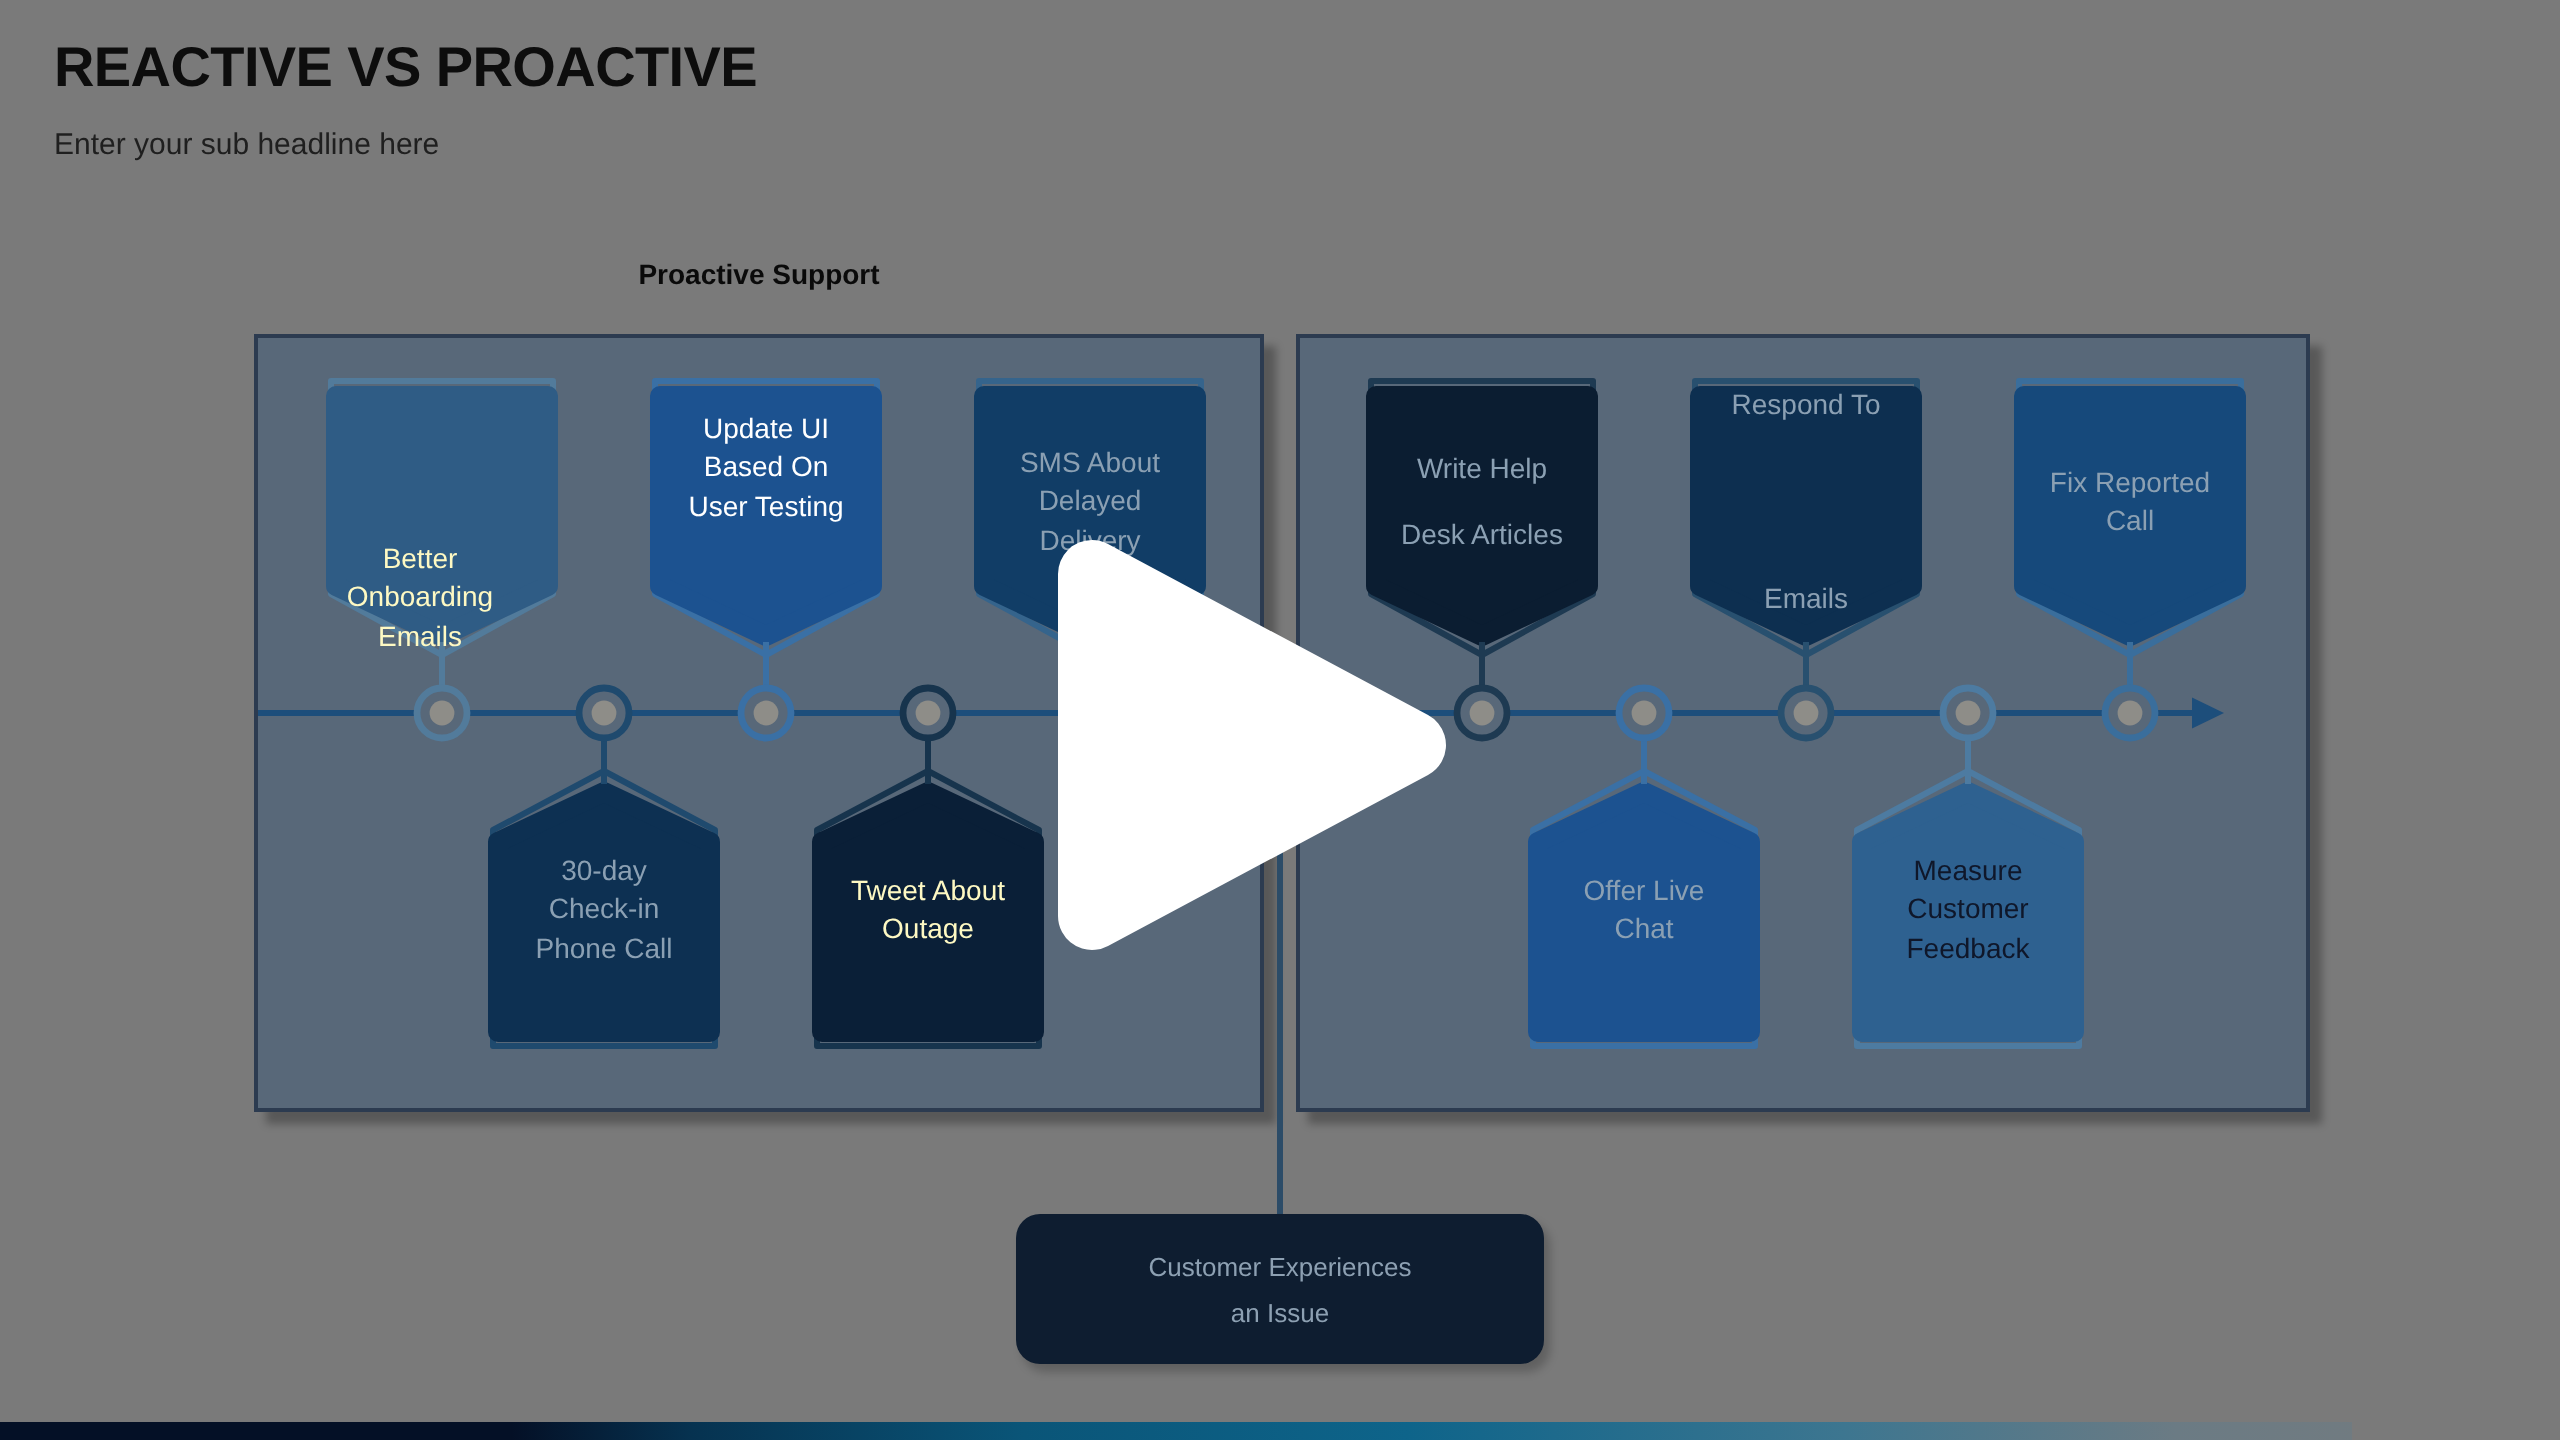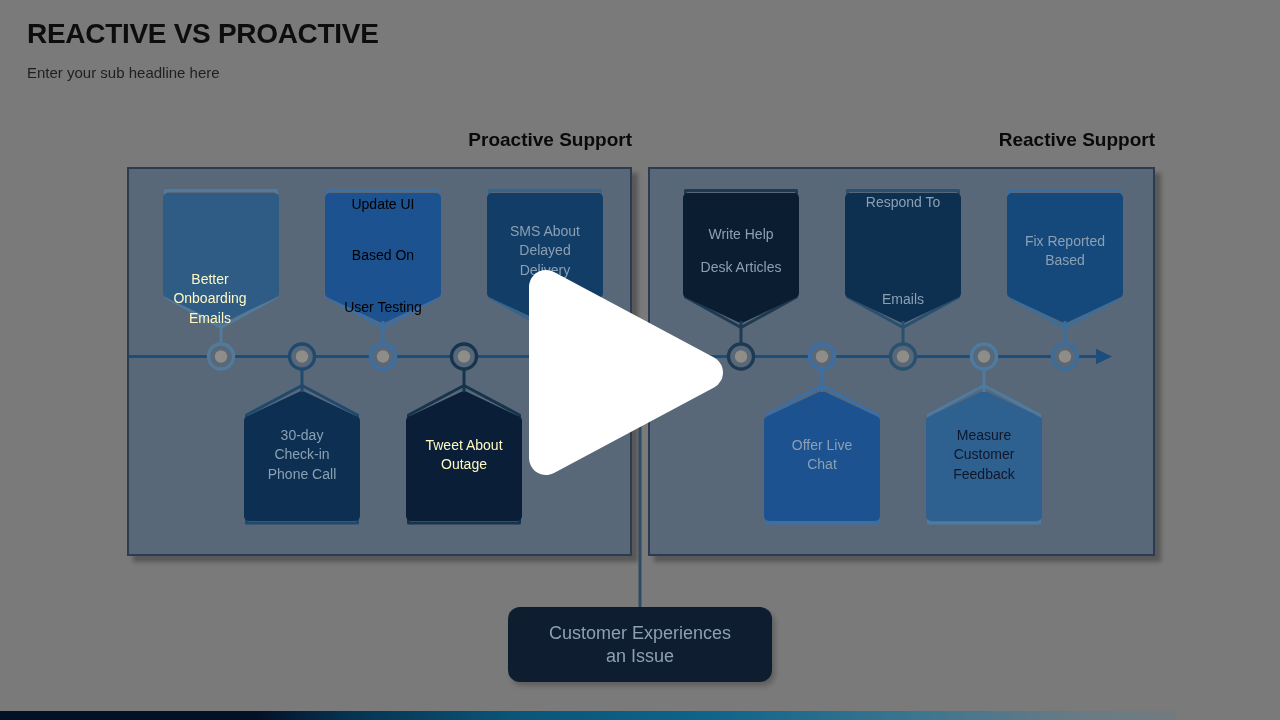--- a/index.html
+++ b/index.html
@@ -5,44 +5,43 @@
   html,body{margin:0;padding:0;background:#7a7a7a;}
   .stage{position:relative;width:1176px;height:720px;background:#7a7a7a;overflow:hidden;
          font-family:"Liberation Sans",sans-serif;text-decoration:underline;}
   .title{position:absolute;left:27px;top:18px;font-size:28px;font-weight:700;
          letter-spacing:-0.3px;color:#0d0d0d;}
   .subtitle{position:absolute;left:27px;top:64px;font-size:15px;color:#1f1f1f;}
   .panel{position:absolute;top:167px;height:389px;box-sizing:border-box;
          border:2px solid #2c3b50;box-shadow:6px 6px 4px rgba(0,0,0,0.28);}
   .panel.left{left:127px;width:505px;}
   .panel.right{left:648px;width:507px;}
-  .panel-header{position:absolute;top:129px;height:24px;font-size:19px;font-weight:700;
-                color:#0a0a0a;text-align:right;}
+  .panel-header{position:absolute;top:129px;height:24px;font-size:14px;font-weight:700;
+                color:#0a0a0a;text-align:center;}
   .panel-header.left{left:127px;width:505px;}
   .panel-header.right{left:648px;width:507px;}
   #diagram-svg,.play-svg{position:absolute;left:0;top:0;}
   .node-label{position:absolute;width:124px;height:116px;display:flex;flex-direction:column;
               justify-content:center;text-align:center;font-size:14px;line-height:19.5px;}
   .event-box{position:absolute;left:508px;top:607px;width:264px;height:75px;border-radius:12px;
              display:flex;flex-direction:column;justify-content:center;text-align:center;
-             font-size:18px;line-height:23px;box-shadow:3px 4px 5px rgba(0,0,0,0.22);}
+             font-size:13px;line-height:23px;box-shadow:3px 4px 5px rgba(0,0,0,0.22);}
   .bottom-strip{position:absolute;left:0;top:711px;width:1280px;height:9px;
       background:linear-gradient(90deg,#041026 0%,#041026 20%,#063250 27%,#0a5578 40%,
                  #0e648a 55%,#3d7690 72%,#6b7b84 85%,#777b7d 100%);}
 </style>
 </head>
 <body>
 
 <div class="stage">
 
   <div class="title">REACTIVE VS PROACTIVE</div>
   <div class="subtitle">Enter your sub headline here</div>
 
   <div class="panel-header left">Proactive Support</div>
-  <div class="panel-header right">Reactive Support</div>
 
   <div class="panel left" style="background: rgb(88, 104, 121);"></div>
   <div class="panel right" style="background: rgb(88, 104, 121);"></div>
 
   <svg id="diagram-svg" width="1280" height="720" viewBox="0 0 1280 720">
       <line x1="129" y1="356.5" x2="630" y2="356.5" stroke="#1d4e7b" stroke-width="3"></line>
       <polygon points="165.5,190.5 276.5,190.5 276.5,297 221,327.5 165.5,297" fill="none" stroke="#527b9b" stroke-width="3" stroke-linejoin="round"></polygon>
       <polygon points="168,198 274,198 274,293 221,318 168,293" fill="#2f5c85" stroke="#2f5c85" stroke-width="10" stroke-linejoin="round"></polygon>
       <line x1="221" y1="321" x2="221" y2="344.5" stroke="#527b9b" stroke-width="3"></line>
       <circle cx="221" cy="356.5" r="12.5" fill="#586879" stroke="#527b9b" stroke-width="3.4"></circle>
@@ -101,21 +100,21 @@
       <div class="node-label" style="left: 148px; top: 193px; color: #fef9c3; margin-top: 48px;">
         <div>Better</div>
         <div>Onboarding</div>
         <div>Emails</div>
       </div>
       <div class="node-label" style="left: 240px; top: 397px; color: rgb(139, 160, 179);">
         <div>30-day</div>
         <div>Check-in</div>
         <div>Phone Call</div>
       </div>
-      <div class="node-label" style="left: 321px; top: 198px; color: #000000; gap: 32px;">
+      <div class="node-label" style="left: 321px; top: 176px; color: #ffffff;">
         <div>Update UI</div>
         <div>Based On</div>
         <div>User Testing</div>
       </div>
       <div class="node-label" style="left: 402px; top: 397px; color: #fef9c3;">
         <div>Tweet About</div>
         <div>Outage</div>
       </div>
       <div class="node-label" style="left: 483px; top: 193px; color: rgb(139, 160, 179);">
         <div>SMS About</div>
@@ -134,21 +133,21 @@
         <div>Respond To</div>
         <div>Emails</div>
       </div>
       <div class="node-label" style="left: 922px; top: 397px; color: #0f172a;">
         <div>Measure</div>
         <div>Customer</div>
         <div>Feedback</div>
       </div>
       <div class="node-label" style="left: 1003px; top: 193px; color: rgb(139, 160, 179);">
         <div>Fix Reported</div>
-        <div>Based</div>
+        <div>Call</div>
       </div>
     </div>
 
   <div class="event-box" style="background: rgb(14, 29, 48); color: rgb(141, 160, 178);">
     <div>Customer Experiences</div>
     <div>an Issue</div>
   </div>
 
   <svg class="play-svg" width="1280" height="720" viewBox="0 0 1280 720">
     <path d="M546 287 L706 372.5 L546 458 Z" fill="#ffffff" stroke="#ffffff" stroke-width="34" stroke-linejoin="round"></path>

